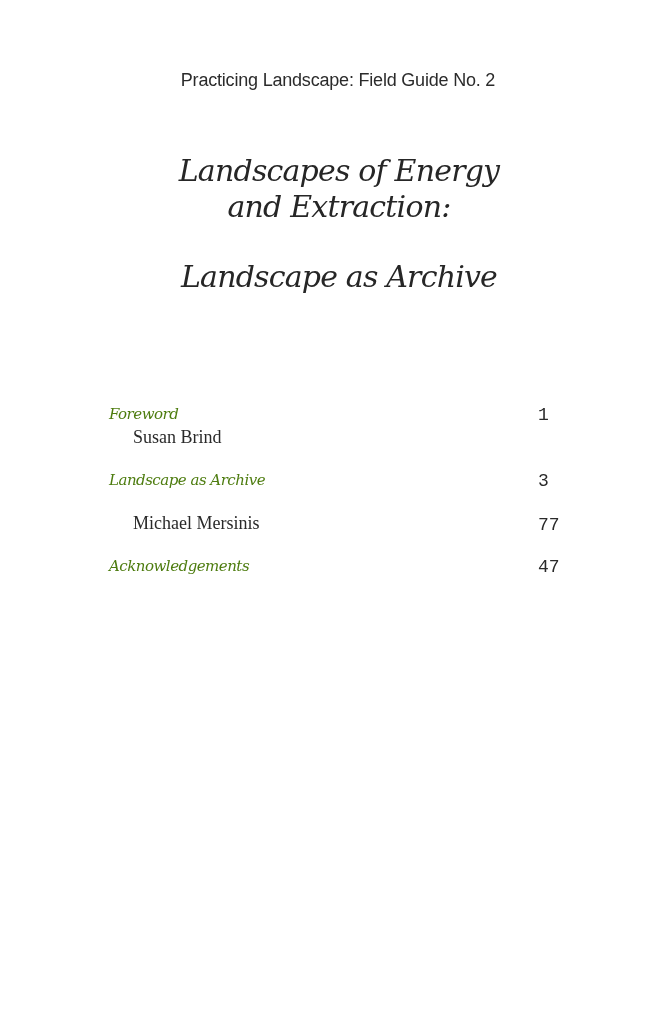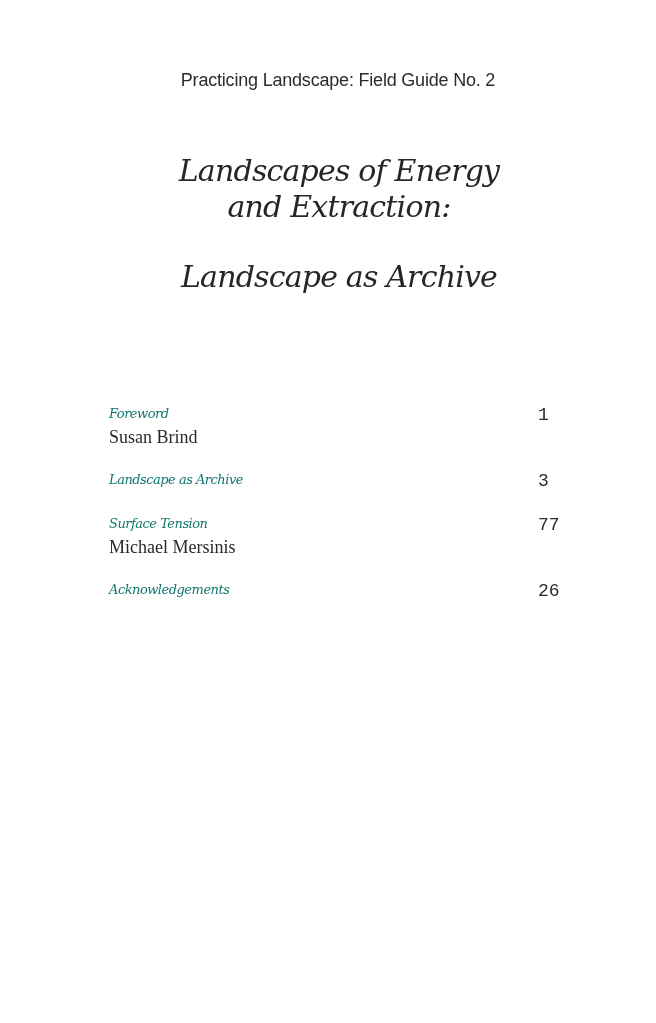--- a/index.html
+++ b/index.html
@@ -52,30 +52,31 @@
       left: 109px;
       width: 460px;
     }
     .toc-entry {
       position: relative;
       margin-bottom: 20px;
     }
     .toc-title {
       font-family: "DejaVu Serif", serif;
       font-style: italic;
-      font-size: 13px;
+      font-size: 15px;
       line-height: 24px;
       letter-spacing: -0.5px;
-      color: #0f766e;
+      color: #4d7c0f;
     }
     .toc-author {
       font-family: "Liberation Serif", serif;
       font-size: 18px;
       line-height: 22px;
       color: #2a2a2a;
+      margin-left: 24px;
     }
     .toc-page {
       position: absolute;
       top: 2px;
       left: 429px;
       font-family: "Liberation Mono", monospace;
       font-size: 18px;
       line-height: 22px;
       color: #2a2a2a;
     }
@@ -98,21 +99,20 @@
   <div class="toc-entry">
     <div class="toc-title">Foreword</div>
     <div class="toc-author">Susan Brind</div>
     <div class="toc-page">1</div>
   </div>
   <div class="toc-entry">
     <div class="toc-title">Landscape as Archive</div>
     <div class="toc-page">3</div>
   </div>
   <div class="toc-entry">
-    <div class="toc-title">Surface Tension</div>
     <div class="toc-author">Michael Mersinis</div>
     <div class="toc-page">77</div>
   </div>
   <div class="toc-entry no-author">
     <div class="toc-title">Acknowledgements</div>
-    <div class="toc-page">26</div>
+    <div class="toc-page">47</div>
   </div>
 </div>
 
 </body></html>

